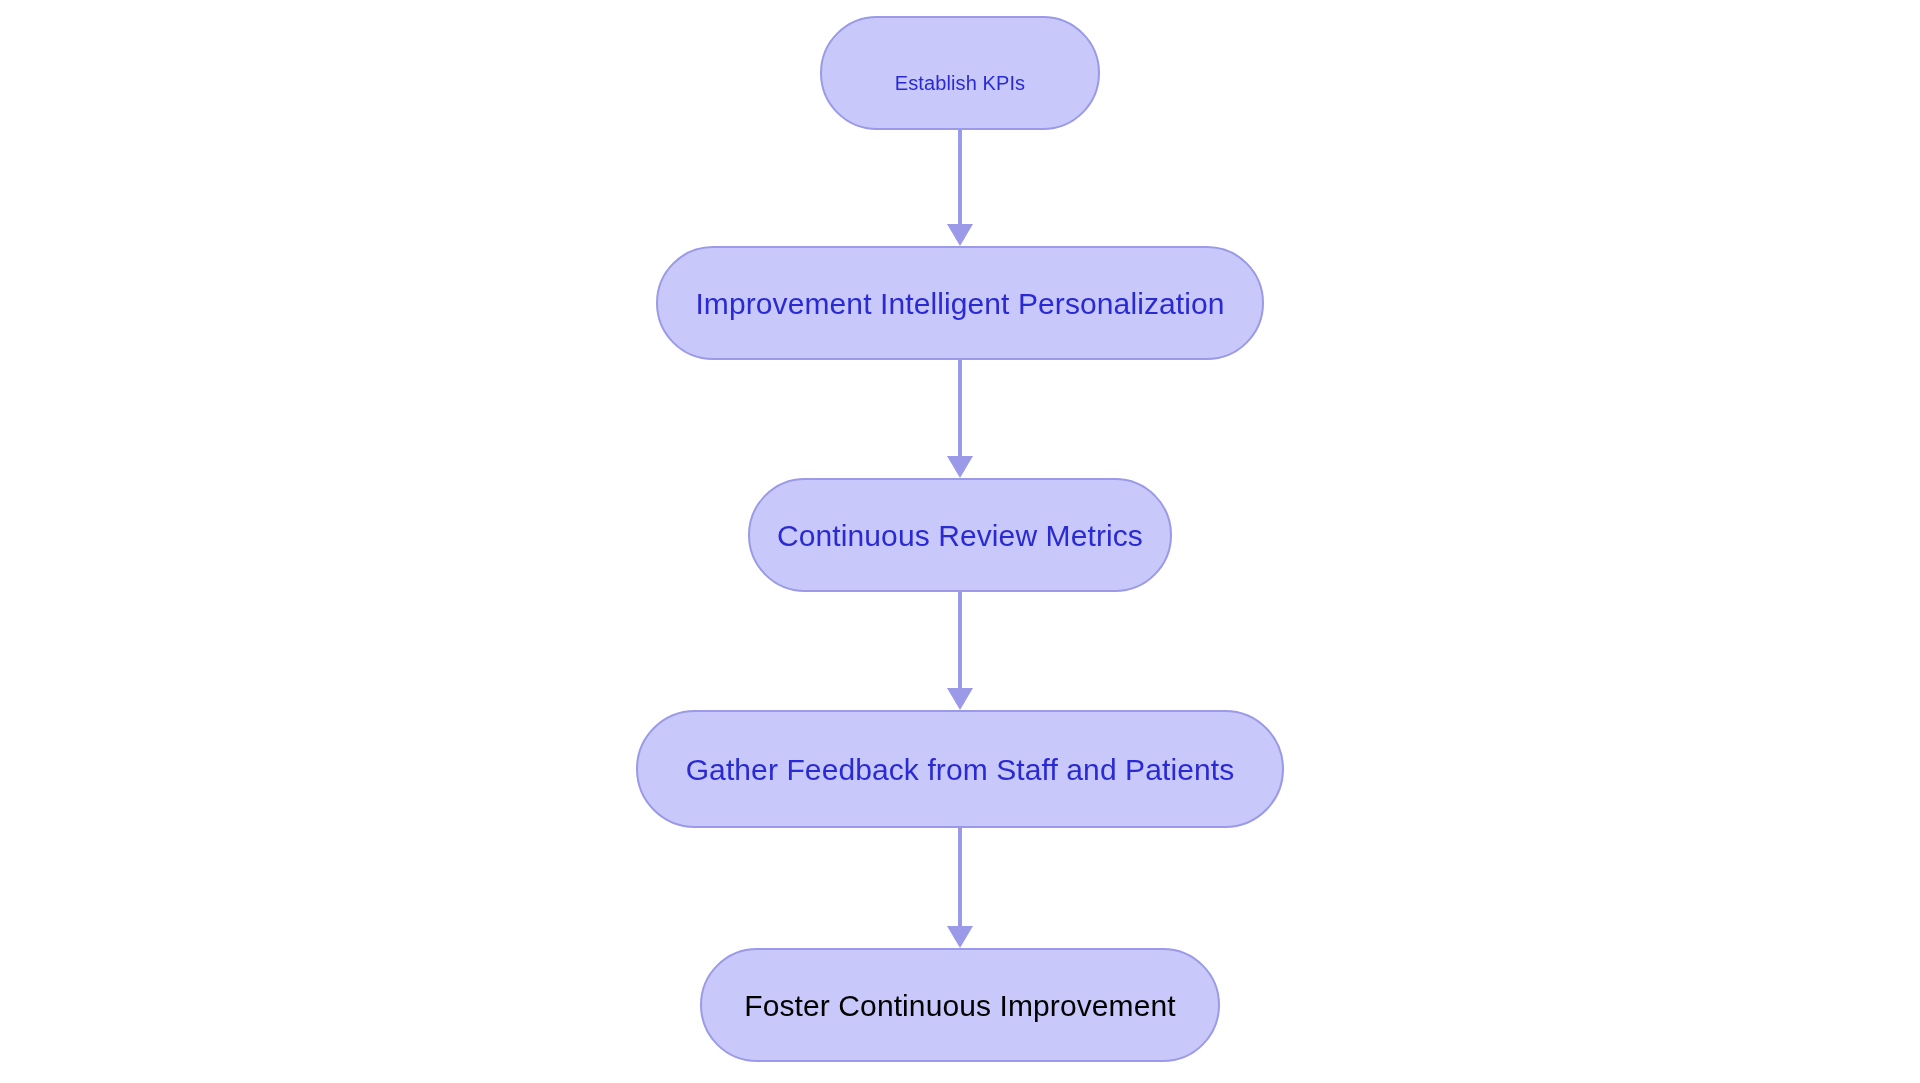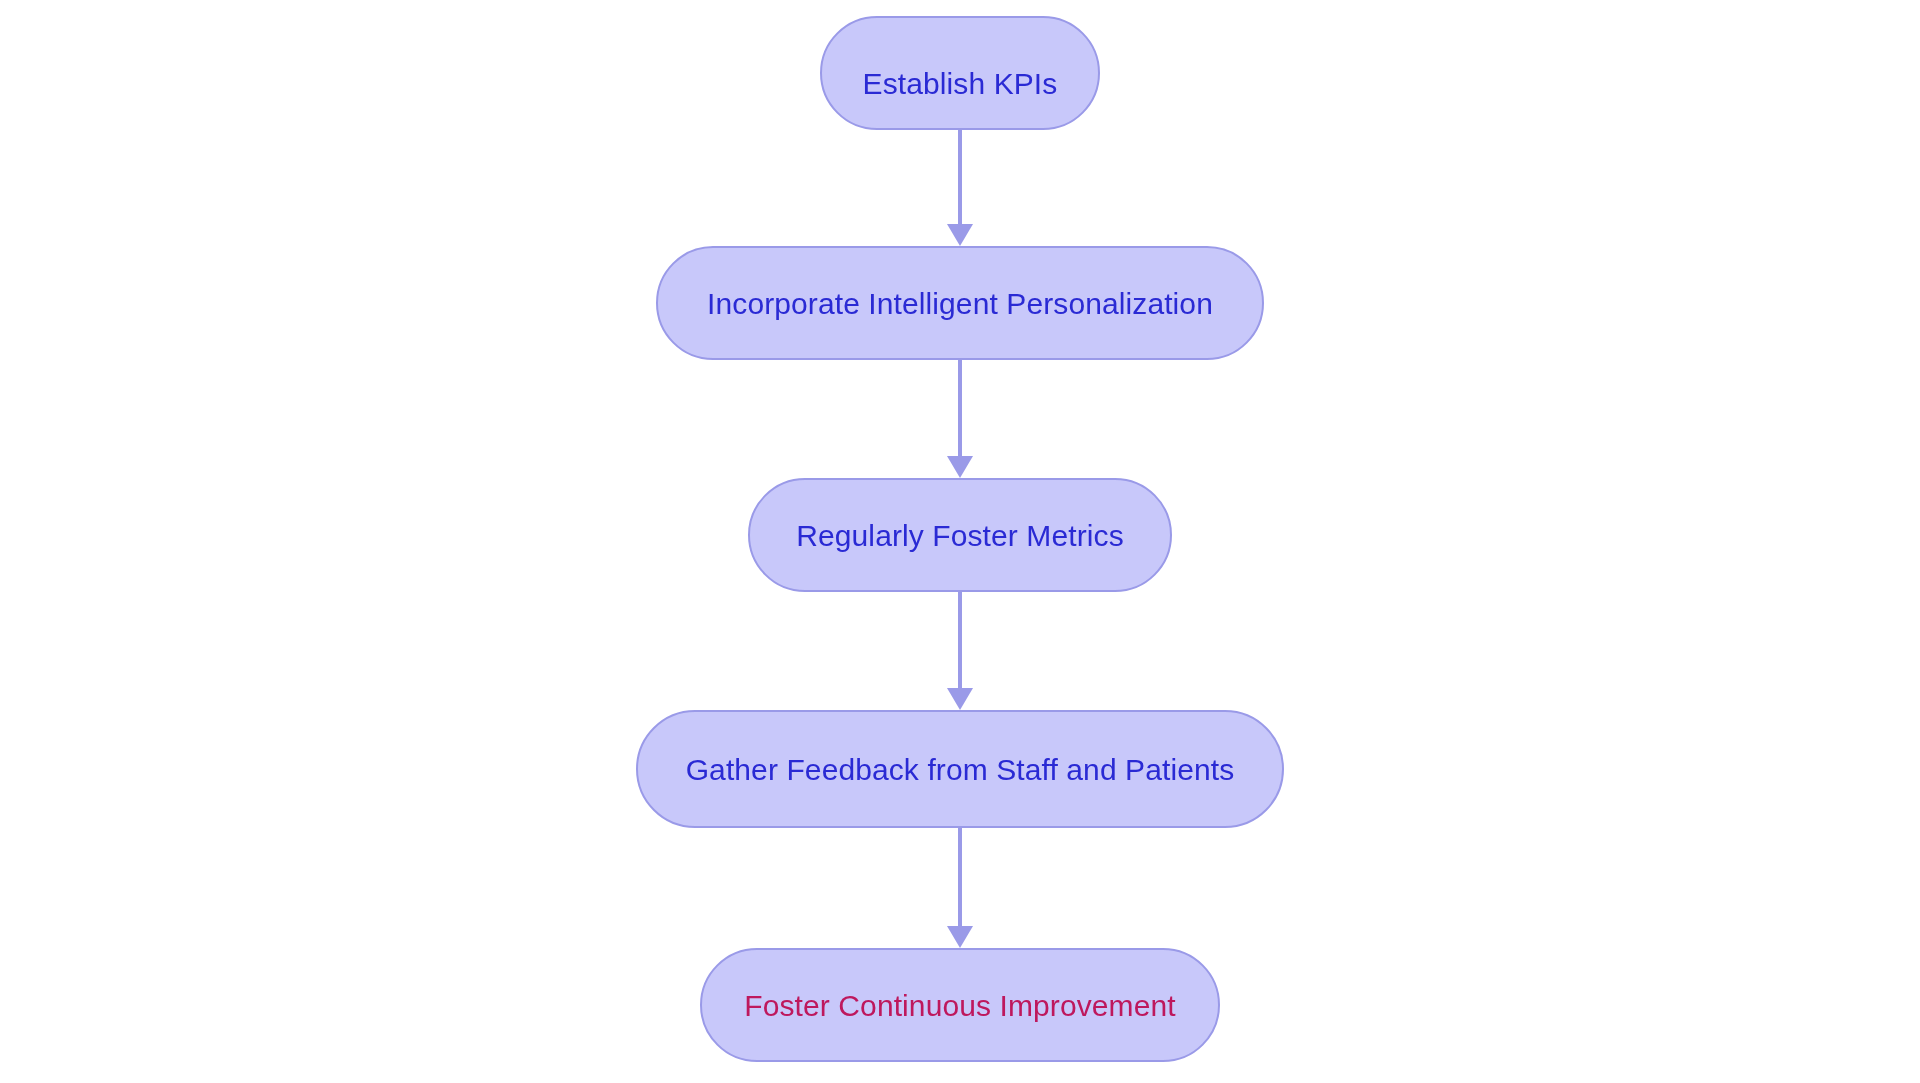--- a/index.html
+++ b/index.html
@@ -65,29 +65,29 @@
         <polygon points="947,688 973,688 960,710" fill="#9a9ae8"></polygon>
       </g>
       <g>
         <line x1="960" y1="824" x2="960" y2="928" stroke="#9a9ae8" stroke-width="4"></line>
         <polygon points="947,926 973,926 960,948" fill="#9a9ae8"></polygon>
       </g>
     </svg>
 
   <div id="nodes-layer">
       <div class="node-box" style="left: 820px; top: 16px; width: 280px; height: 114px; background: rgb(200, 200, 250); border-color: rgb(154, 154, 232); border-width: 2px;">
-        <span class="node-label" style="color: rgb(42, 42, 212); font-size: 30px; margin-top: 20px;">Establish KPIs</span>
+        <span class="node-label" style="color: rgb(42, 42, 212); font-size: 20px; margin-top: 20px;">Establish KPIs</span>
       </div>
       <div class="node-box" style="left: 656px; top: 246px; width: 608px; height: 114px; background: rgb(200, 200, 250); border-color: rgb(154, 154, 232); border-width: 2px;">
-        <span class="node-label" style="color: rgb(42, 42, 212); font-size: 30px;">Incorporate Intelligent Personalization</span>
+        <span class="node-label" style="color: rgb(42, 42, 212); font-size: 30px;">Improvement Intelligent Personalization</span>
       </div>
       <div class="node-box" style="left: 748px; top: 478px; width: 424px; height: 114px; background: rgb(200, 200, 250); border-color: rgb(154, 154, 232); border-width: 2px;">
-        <span class="node-label" style="color: rgb(42, 42, 212); font-size: 30px;">Regularly Foster Metrics</span>
+        <span class="node-label" style="color: rgb(42, 42, 212); font-size: 30px;">Continuous Review Metrics</span>
       </div>
       <div class="node-box" style="left: 636px; top: 710px; width: 648px; height: 118px; background: rgb(200, 200, 250); border-color: rgb(154, 154, 232); border-width: 2px;">
         <span class="node-label" style="color: rgb(42, 42, 212); font-size: 30px;">Gather Feedback from Staff and Patients</span>
       </div>
       <div class="node-box" style="left: 700px; top: 948px; width: 520px; height: 114px; background: rgb(200, 200, 250); border-color: rgb(154, 154, 232); border-width: 2px;">
-        <span class="node-label" style="color: #be185d; font-size: 30px;">Foster Continuous Improvement</span>
+        <span class="node-label" style="color: #000000; font-size: 30px;">Foster Continuous Improvement</span>
       </div>
     </div>
 
 </div>
 
 </body></html>

